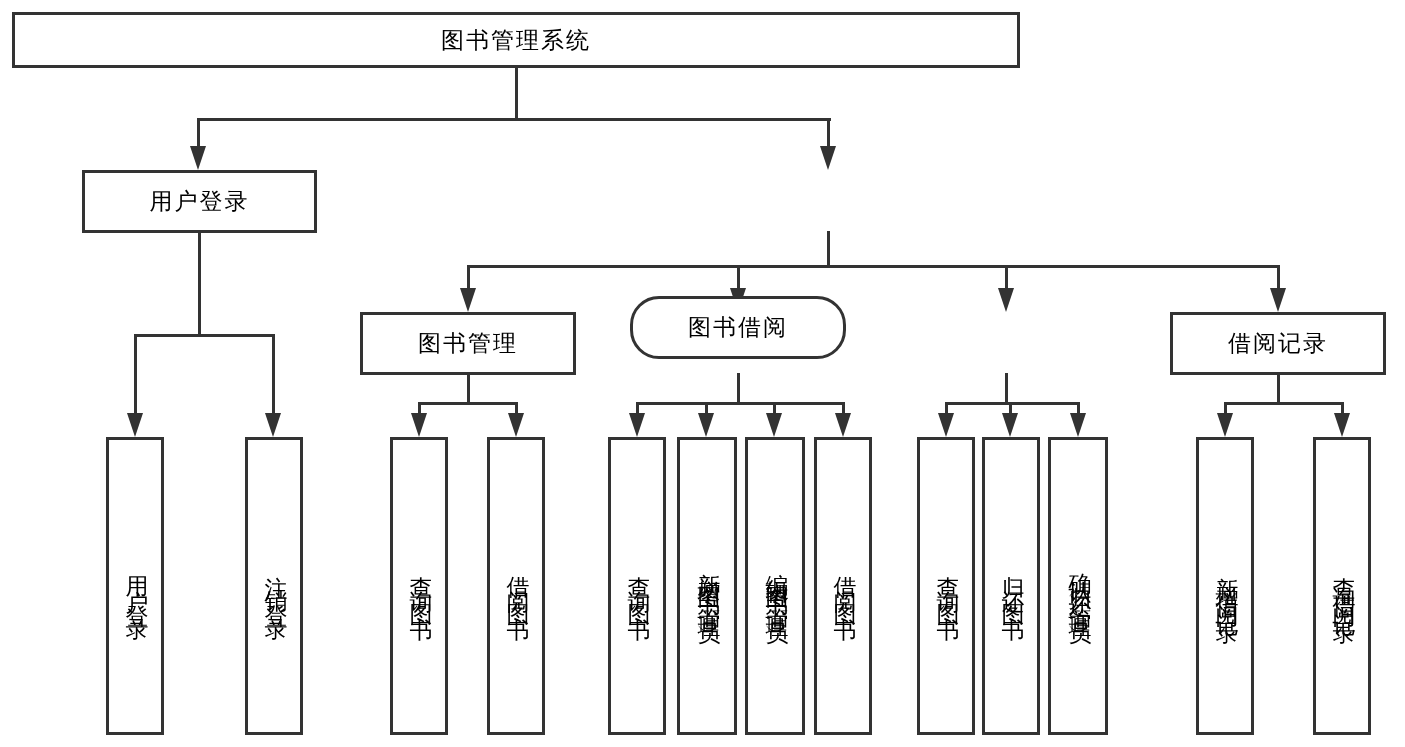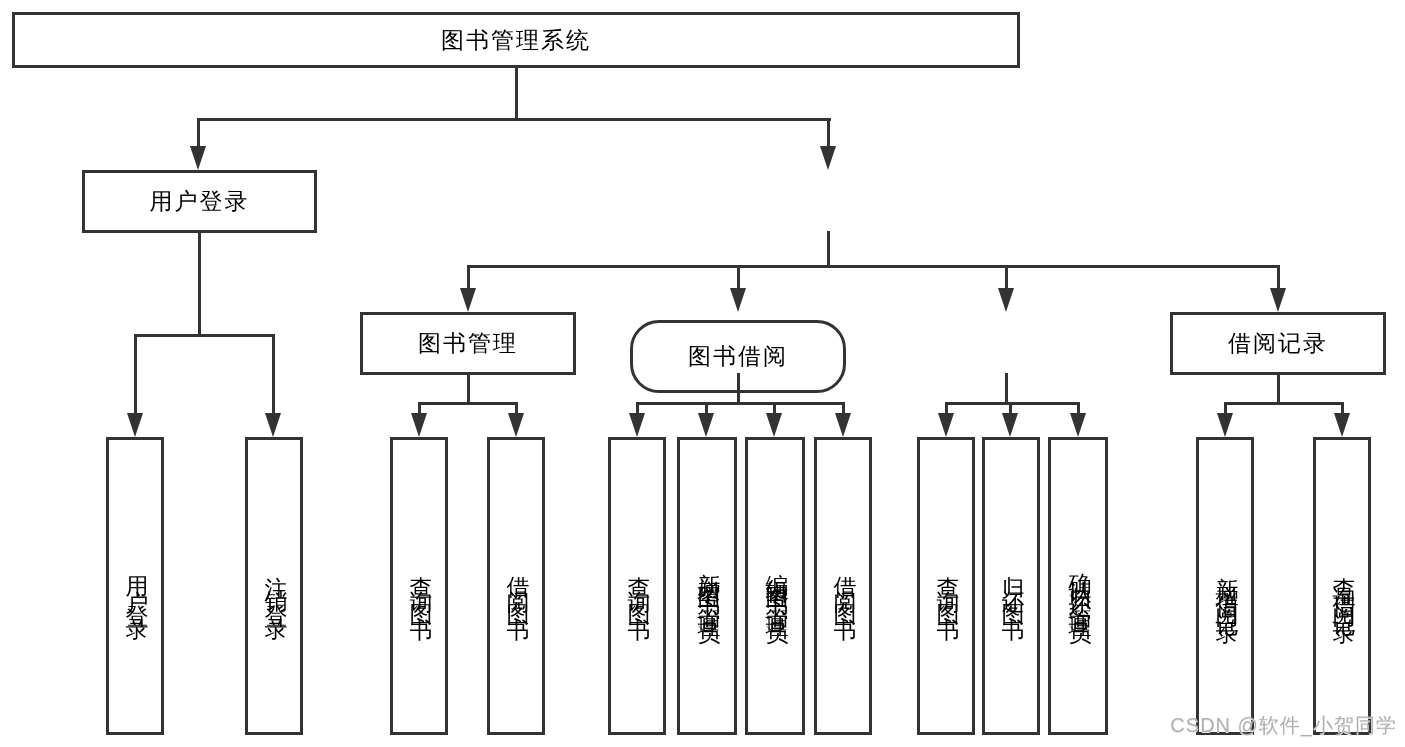--- a/index.html
+++ b/index.html
@@ -88,21 +88,21 @@
   <div class="vline" style="left:737px; top:265px; height:26px;"></div>
   <div class="arrow" style="left:730px; top:288px;"></div>
   <div class="vline" style="left:1005px; top:265px; height:26px;"></div>
   <div class="arrow" style="left:998px; top:288px;"></div>
   <div class="vline" style="left:1277px; top:265px; height:26px;"></div>
   <div class="arrow" style="left:1270px; top:288px;"></div>
 
   <div class="box hbox" style="left:360px; top:312px; width:216px; height:63px;">
     <span>图书管理</span>
   </div>
-  <div class="box hbox" style="left:630px; top:320px; width:216px; height:73px;border-radius:29px;">
+  <div class="box hbox" style="left:630px; top:296px; width:216px; height:63px;border-radius:29px;">
     <span>图书借阅</span>
   </div>
   <div class="box hbox" style="left:1170px; top:312px; width:216px; height:63px;">
     <span>借阅记录</span>
   </div>
 
   <div class="vline" style="left:467px; top:373px; height:31px;"></div>
   <div class="hline" style="left:418px; top:402px; width:100px;"></div>
   <div class="vline" style="left:418px; top:402px; height:14px;"></div>
   <div class="arrow" style="left:411px; top:413px;"></div>
@@ -173,15 +173,14 @@
     <span>确认归还（管理员）</span>
   </div>
 
   <div class="box vbox ls9" style="left:1196px; top:437px; width:58px; height:298px;">
     <span>新增借阅记录</span>
   </div>
   <div class="box vbox ls9" style="left:1313px; top:437px; width:58px; height:298px;">
     <span>查询借阅记录</span>
   </div>
 
-  <div class="watermark" style="right:8px; top:712px;">CSDN @软件_小贺同学</div>
 
 </div>
 
 </body></html>

